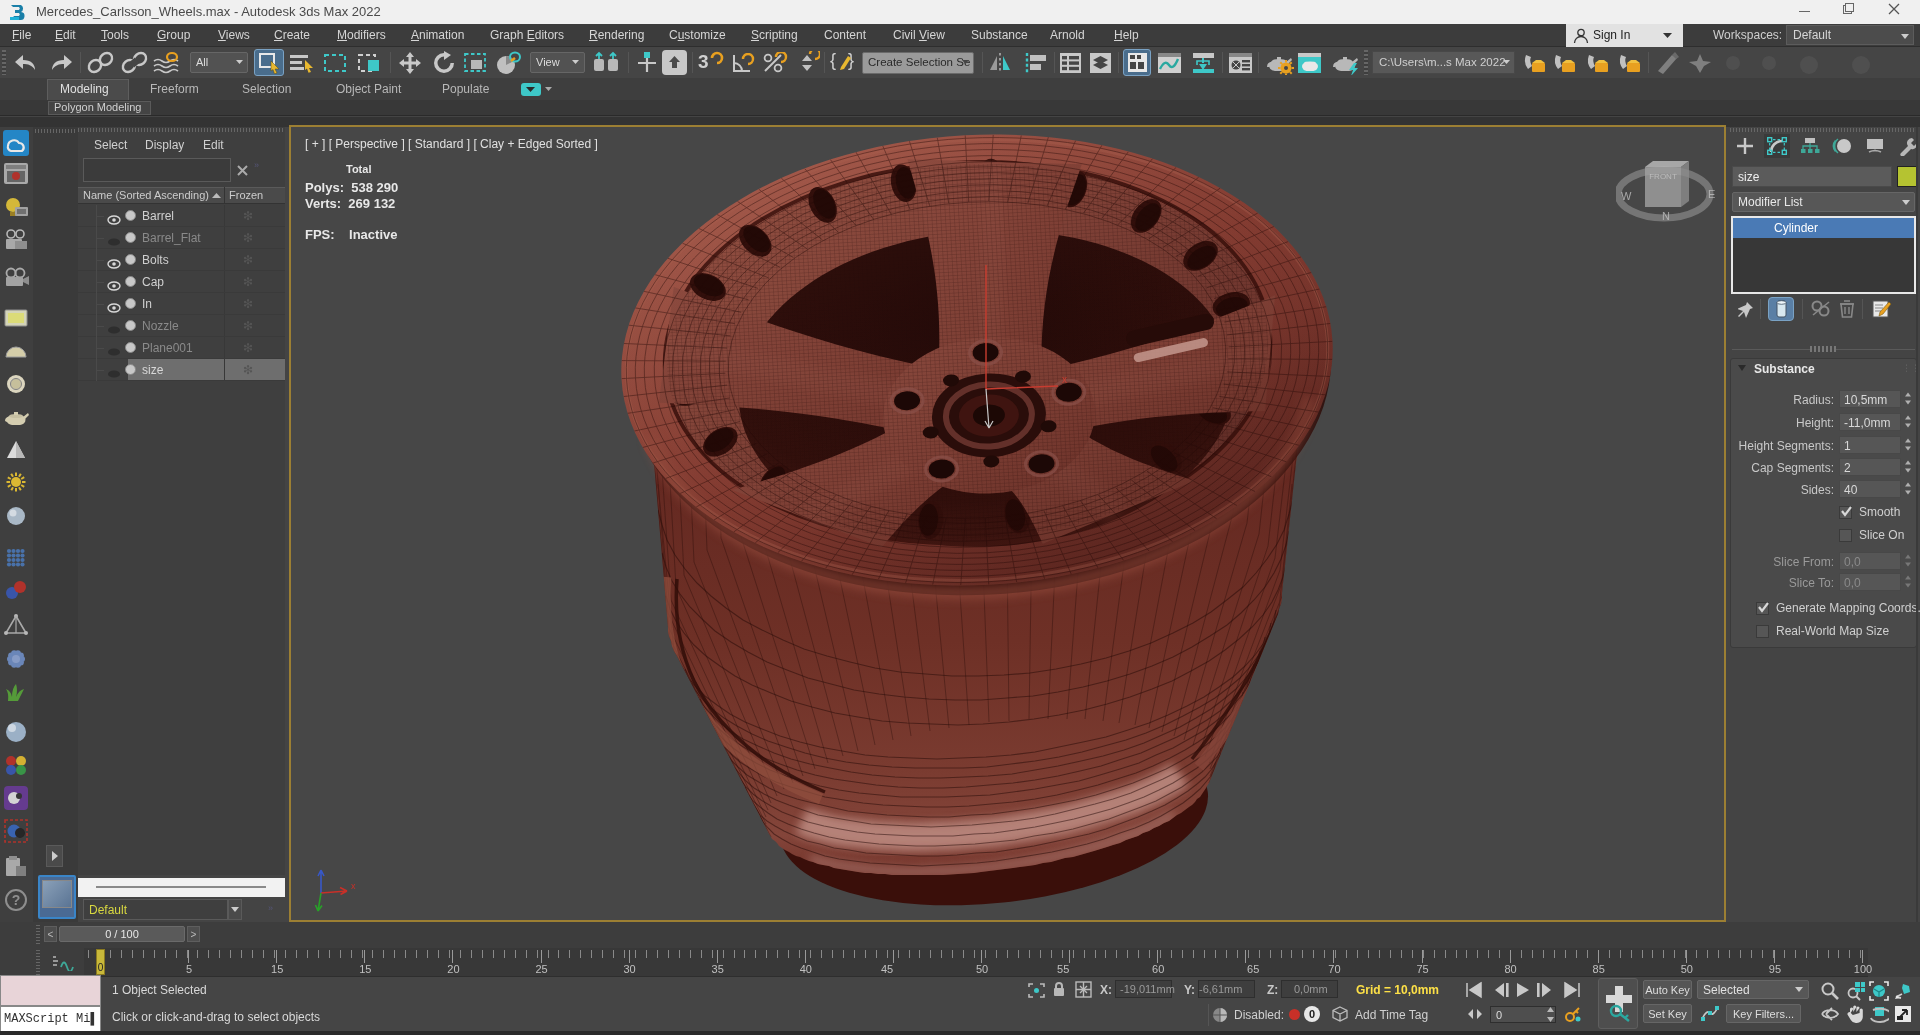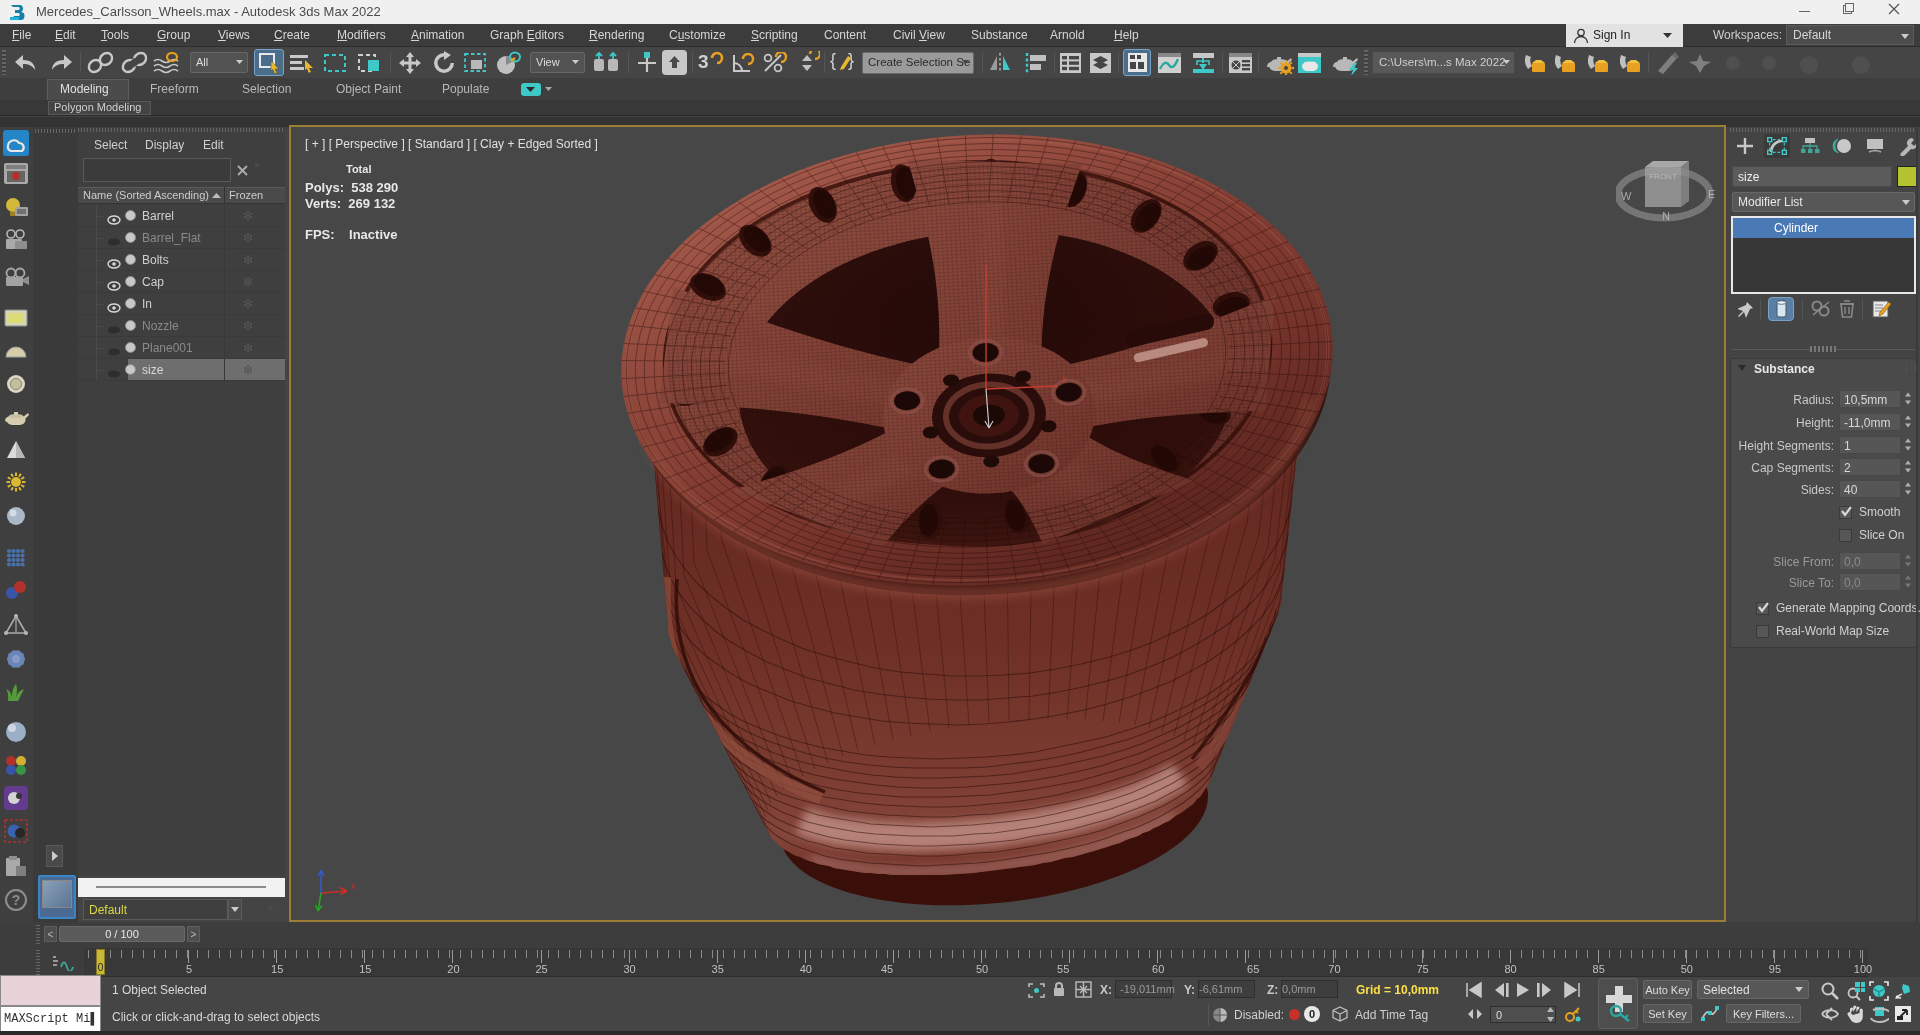--- a/index.html
+++ b/index.html
@@ -1390,21 +1390,21 @@
     <svg class="abs" style="left:1075px;top:4px" width="17" height="17" viewBox="0 0 17 17">
       <rect x="1" y="1" width="15" height="15" fill="none" stroke="#bbb" stroke-width="1.4"></rect>
       <path d="M5 5 L12 12 M12 5 L5 12" stroke="#bbb" stroke-width="1.4"></path>
       <path d="M8.5 1 L8.5 16 M1 8.5 L16 8.5" stroke="#bbb" stroke-width="1.4"></path>
     </svg>
     <div class="abs" style="left:1100px;top:6px;font-size:12px;font-weight:bold;color:#c8c8c8">X:</div>
     <div class="fld" style="left:1115px;top:3px;width:57px;height:18px"><span style="margin-left:4px;line-height:17px">-19,011mm</span></div>
     <div class="abs" style="left:1184px;top:6px;font-size:12px;font-weight:bold;color:#c8c8c8">Y:</div>
     <div class="fld" style="left:1198px;top:3px;width:57px;height:18px"><span style="line-height:17px">-6,61mm</span></div>
     <div class="abs" style="left:1267px;top:6px;font-size:12px;font-weight:bold;color:#c8c8c8">Z:</div>
-    <div class="fld" style="left:1281px;top:3px;width:57px;height:18px"><span style="margin-left:0;line-height:17px">0,0mm</span></div>
+    <div class="fld" style="left:1281px;top:3px;width:57px;height:18px"><span style="margin-left:12px;line-height:17px">0,0mm</span></div>
     <div class="abs" style="left:1356px;top:6px;font-size:12px;font-weight:bold;color:#fde047">Grid = 10,0mm</div>
     <div class="abs" style="left:1208px;top:27px;width:1px;height:22px;background:#555"></div>
     <svg class="abs" style="left:1212px;top:30px" width="16" height="16" viewBox="0 0 16 16">
       <circle cx="8" cy="8" r="7" fill="#888"></circle>
       <path d="M8 1 a7 7 0 0 1 0 14 Z" fill="#b8b8b8"></path>
       <path d="M8 1 v14 M1 8 h14" stroke="#555" stroke-width="1"></path>
     </svg>
     <div class="abs" style="left:1234px;top:31px;font-size:12px;color:#d0d0d0">Disabled:</div>
     <div class="abs" style="left:1289px;top:32px;width:11px;height:11px;border-radius:50%;background:#c83028"></div>
     <div class="abs" style="left:1304px;top:29px;width:16px;height:16px;border-radius:50%;background:#e8e8e8;color:#222;font-size:11px;font-weight:bold;text-align:center;line-height:16px">0</div>

